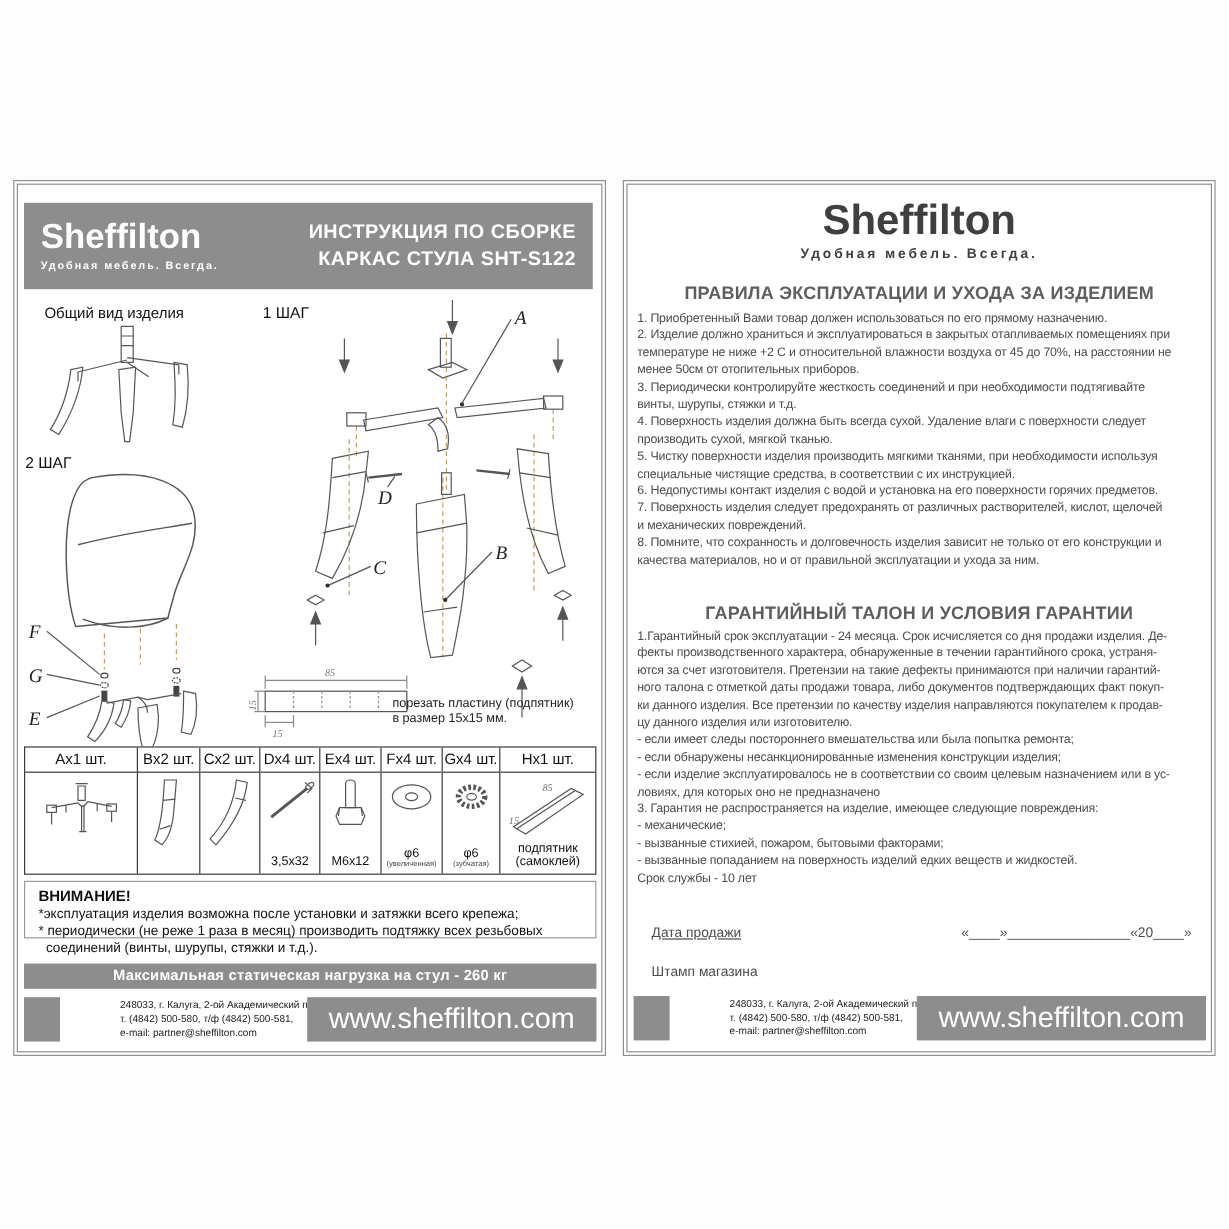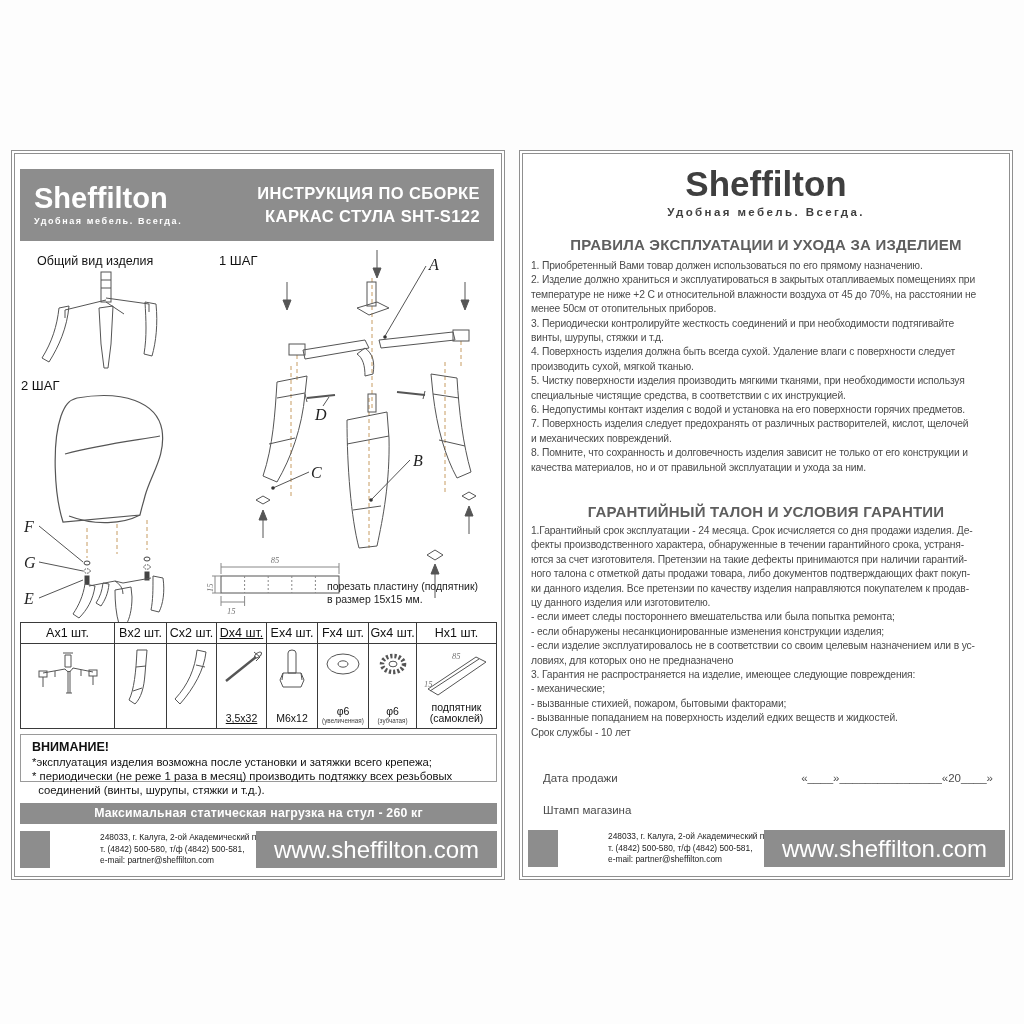--- a/index.html
+++ b/index.html
@@ -240,21 +240,21 @@
         <div class="bd">
             <svg width="42" height="62" viewBox="0 0 42 62">
           <g stroke="#555" fill="none" stroke-width="1">
             <path d="M26,3 l9,2 c-2,18 -12,36 -26,52 l-5,-5 c13,-14 20,-30 22,-49 z"></path>
             <path d="M25,18 l9,2"></path>
           </g>
         </svg>
             <div class="spec"></div>
           </div>
       </div>
-      <div class="pcol" style="width:50px;text-decoration:underline;">
+      <div class="pcol" style="width:50px;">
         <div class="hd">Dx4 шт.</div>
         <div class="bd">
             <svg width="44" height="40" viewBox="0 0 44 40">
           <g stroke="#555" fill="none">
             <line x1="6" y1="34" x2="36" y2="10" stroke-width="2.4"></line>
             <path d="M34,5 l6,5 l-4,4" stroke-width="1"></path>
             <ellipse cx="38" cy="8" rx="4" ry="2" transform="rotate(-38 38 8)"></ellipse>
           </g>
         </svg>
             <div class="spec">3,5x32</div>
@@ -379,21 +379,21 @@
       <div class="pre">- если обнаружены несанкционированные изменения конструкции изделия;</div>
       <div class="pre">- если изделие эксплуатировалось не в соответствии со своим целевым назначением или в ус-
 ловиях, для которых оно не предназначено</div>
       <div class="pre">3. Гарантия не распространяется на изделие, имеющее следующие повреждения:</div>
       <div class="pre">- механические;</div>
       <div class="pre">- вызванные стихией, пожаром, бытовыми факторами;</div>
       <div class="pre">- вызванные попаданием на поверхность изделий едких веществ и жидкостей.</div>
       <div class="pre">Срок службы - 10 лет</div>
     </div>
 
-    <div class="abs r-row-label" style="left:20px;top:618px;">Дата продажи</div>
+    <div class="abs r-row-label" style="left:20px;top:618px;text-decoration:underline;">Дата продажи</div>
     <div class="abs r-row-label" style="right:16px;top:618px;">«____»________________«20____»</div>
     <div class="abs r-row-label" style="left:20px;top:650px;">Штамп магазина</div>
 
     <div class="abs footer" style="top:675px;">
       <div class="f-sq"></div>
       <div class="f-addr pre">248033, г. Калуга, 2-ой Академический проезд, 13,
 т. (4842) 500-580, т/ф (4842) 500-581,
 e-mail: partner@sheffilton.com</div>
       <div class="f-www">www.sheffilton.com</div>
     </div>

